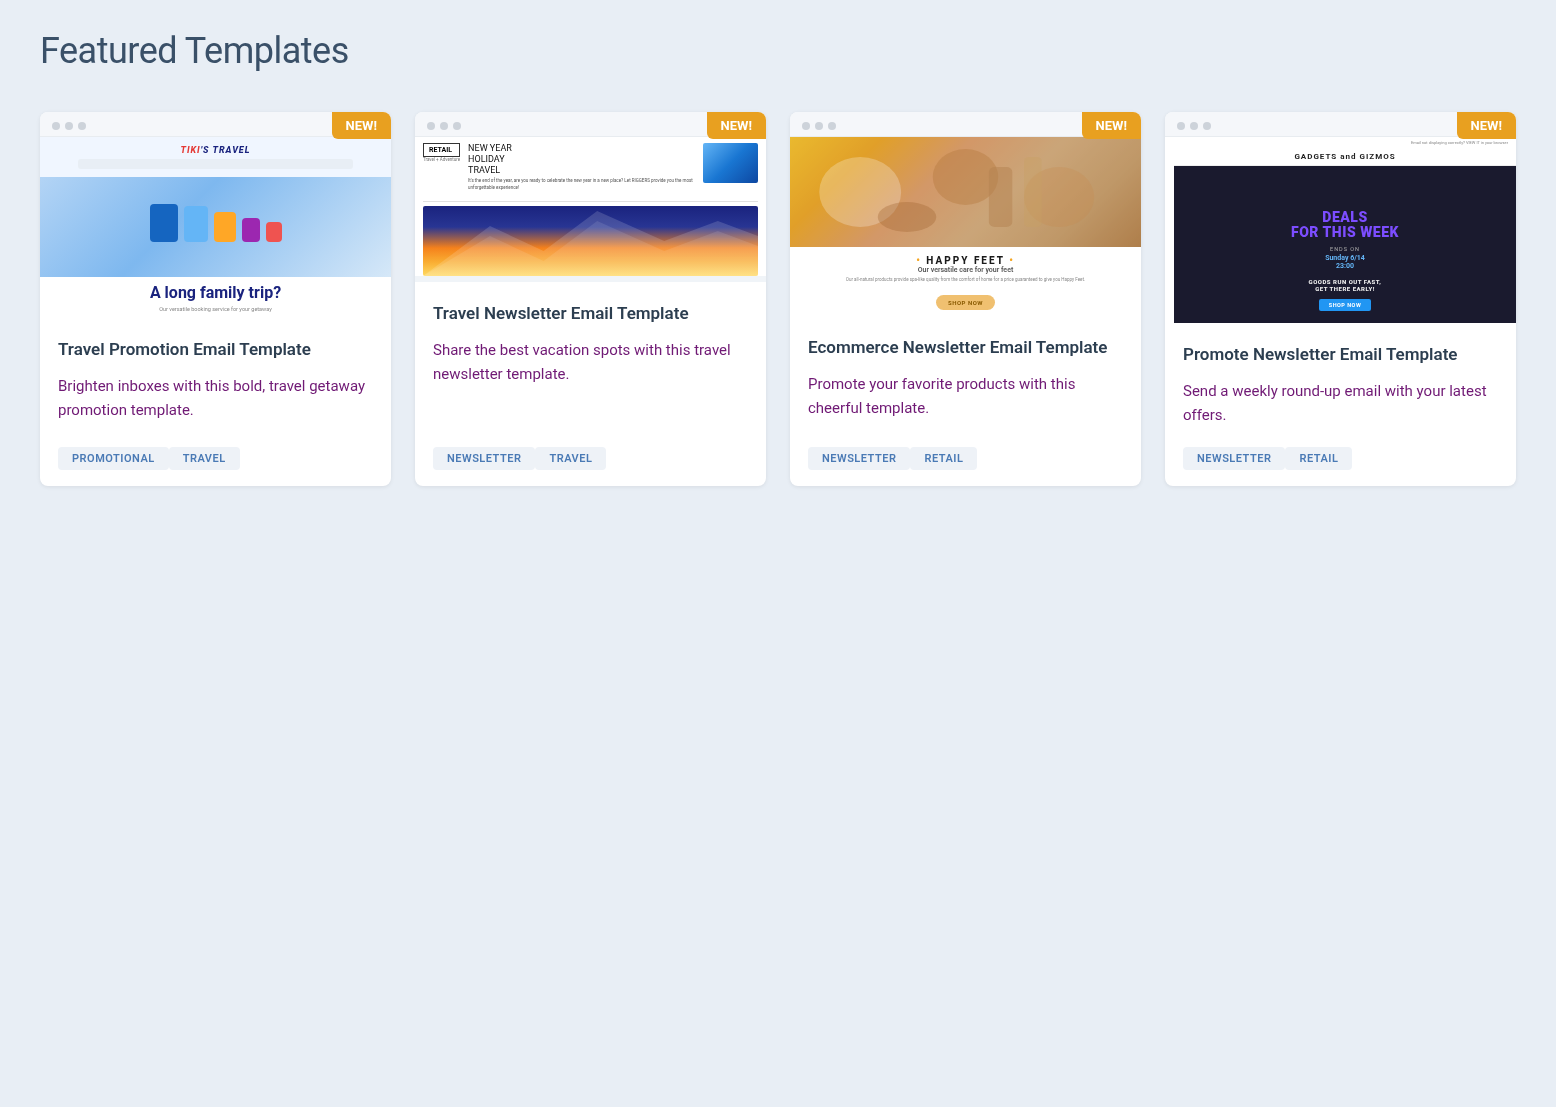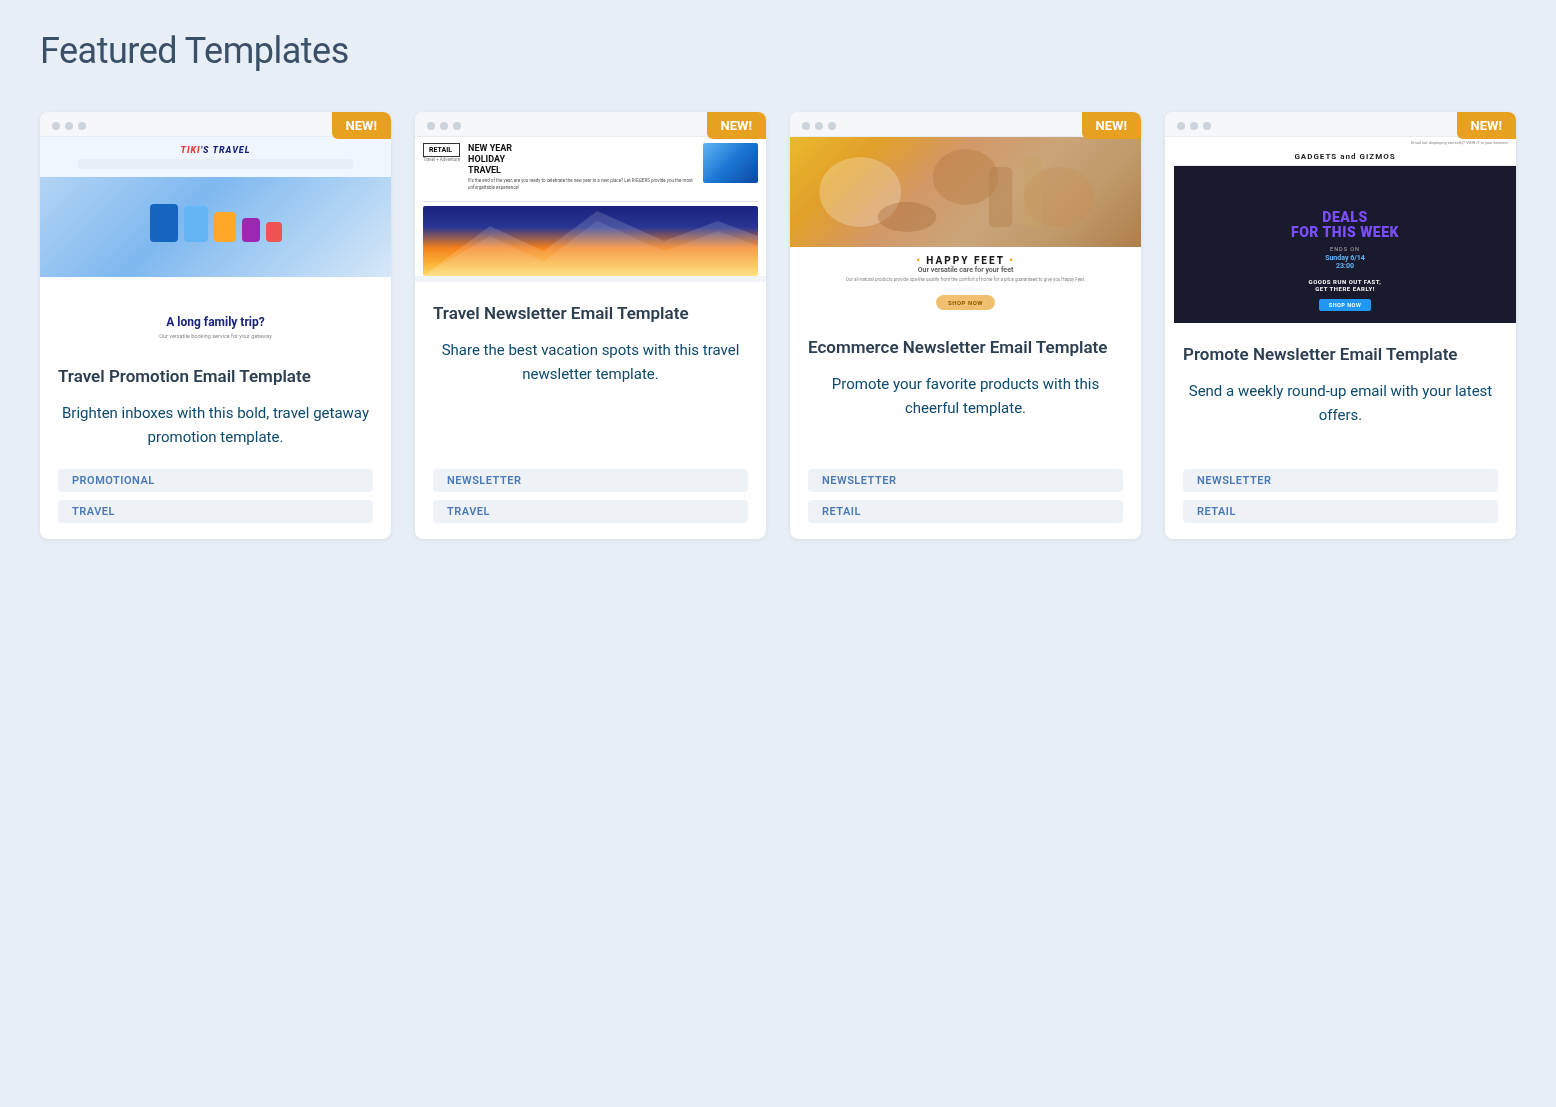--- a/index.html
+++ b/index.html
@@ -104,25 +104,24 @@
     }
     .luggage-l { width: 28px; height: 38px; background: #1565c0; border-radius: 4px; }
     .luggage-m { width: 22px; height: 30px; background: #ffa726; border-radius: 4px; }
     .luggage-s { width: 18px; height: 24px; background: #9c27b0; border-radius: 4px; }
     .luggage-xs { width: 16px; height: 20px; background: #ef5350; border-radius: 4px; }
     .travel-content {
       padding: 6px 10px;
       text-align: center;
     }
     .travel-headline {
-      font-size: 12px;
+      font-size: 16px;
       font-weight: 700;
       color: #1a237e;
       line-height: 1.3;
-      margin-top: 32px;
     }
     .travel-sub {
       font-size: 5.5px;
       color: #888;
       margin-top: 2px;
     }
 
     
     .preview-travel-newsletter {
       background: #fff;
@@ -141,21 +140,21 @@
     }
     .riggers-tagline {
       font-size: 4.5px;
       color: #777;
     }
     .riggers-right {
       flex: 1;
     }
     .riggers-title {
       font-size: 9px;
-      font-weight: 700;
+      font-weight: 400;
       color: #111;
       line-height: 1.2;
     }
     .riggers-img-small {
       width: 55px;
       height: 40px;
       background: linear-gradient(135deg, #64b5f6, #1976d2, #0d47a1);
       border-radius: 2px;
       flex-shrink: 0;
     }
@@ -316,31 +315,28 @@
     }
     .card-title {
       font-size: 17px;
       font-weight: 600;
       color: #2c3e50;
       line-height: 1.3;
       margin-bottom: 14px;
     }
     .card-description {
       font-size: 15px;
-      color: #0c4a6e;
+      color: #701a75;
       line-height: 1.6;
       flex: 1;
       margin-bottom: 20px;
-      text-align: center;
     }
     .card-tags {
       display: flex;
       flex-wrap: wrap;
-      gap: 8px;
-      flex-direction: column;
     }
     .tag {
       background: #eef2f7;
       color: #4a7ab5;
       font-size: 11px;
       font-weight: 600;
       padding: 5px 14px;
       border-radius: 4px;
       letter-spacing: 0.5px;
       cursor: pointer;

